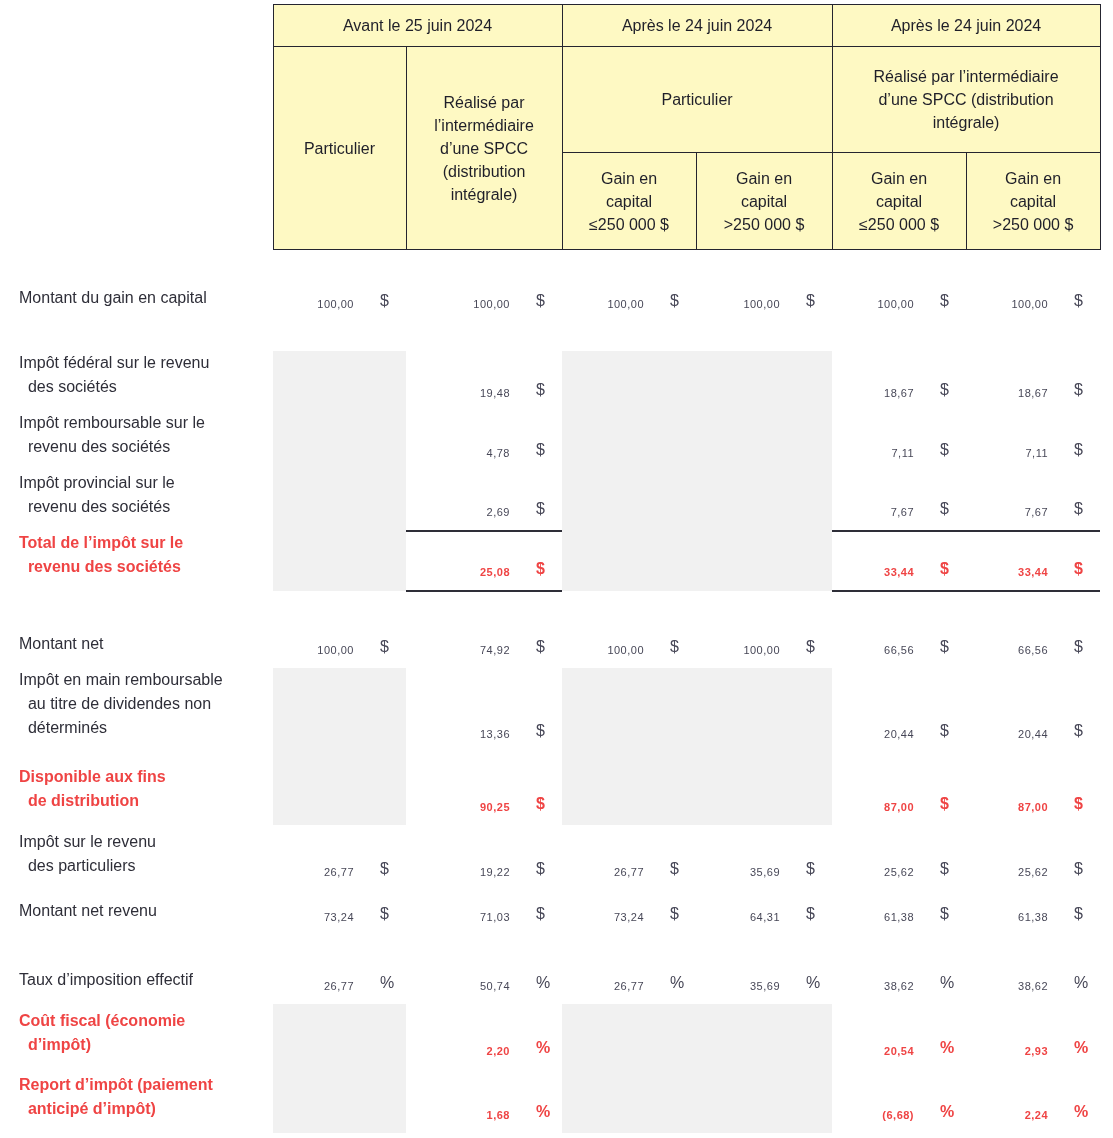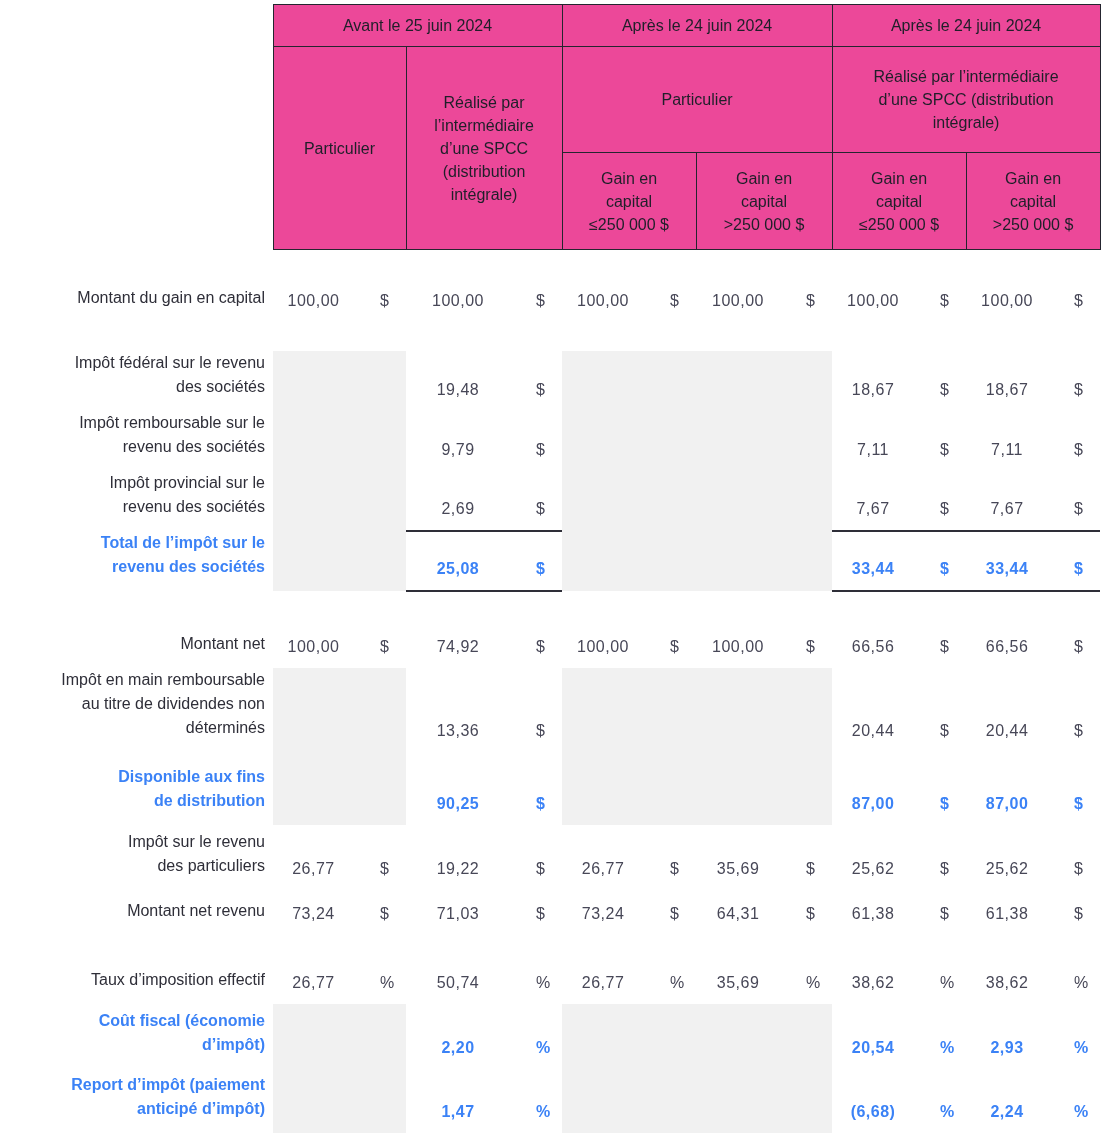--- a/index.html
+++ b/index.html
@@ -10,58 +10,58 @@
     overflow:hidden;
   }
   table.sheet{
     border-collapse:collapse;
     table-layout:fixed;
     margin:4px 0 0 0;
     width:1100px;
   }
   
   th.hcell{
-    background:#ec4899;
+    background:#fef9c3;
     border:1px solid #25252f;
     font-weight:normal;
     font-size:16px;
     line-height:23px;
     text-align:center;
     vertical-align:middle;
     color:#1f1f29;
     white-space:pre-wrap;
     padding:2px 4px;
   }
   td.blank{border:none;background:#ffffff;}
   
   td{vertical-align:bottom;}
   td.lab{
     font-size:16px;
     line-height:24px;
     color:#2e2e38;
-    text-align:right;
+    text-align:left;
     white-space:pre-wrap;
-    padding:0 8px 12px 2px;
+    padding:0 8px 12px 19px;
   }
   td.num{
-    font-size:16px;
+    font-size:11px;
     letter-spacing:0.5px;
     color:#474757;
-    text-align:center;
+    text-align:right;
     padding:0 10px 12px 0;
   }
   td.sym{
     font-size:16px;
     color:#474757;
     text-align:left;
     padding:0 0 12px 16px;
   }
   tr.bold td.lab, tr.bold td.num, tr.bold td.sym{
     font-weight:bold;
-    color:#3b82f6;
+    color:#ef4444;
   }
   td.shade{background:#f1f1f1;}
   td.ul{border-bottom:2px solid #2e2e38;}
   tr.sp td{padding:0;}
 </style>
 </head>
 <body>
 
 <table class="sheet">
   <colgroup>
@@ -149,21 +149,21 @@
     <td class="shade" colspan="4" rowspan="4"></td>
     <td class="num">18,67</td>
         <td class="sym">$</td>
     <td class="num">18,67</td>
         <td class="sym">$</td>
   </tr>
 
   <tr style="height:55px">
     <td class="lab">Impôt remboursable sur le
   revenu des sociétés</td>
-    <td class="num">9,79</td>
+    <td class="num">4,78</td>
         <td class="sym">$</td>
     <td class="num">7,11</td>
         <td class="sym">$</td>
     <td class="num">7,11</td>
         <td class="sym">$</td>
   </tr>
 
   <tr style="height:55px">
     <td class="lab">Impôt provincial sur le
   revenu des sociétés</td>
@@ -293,21 +293,21 @@
     <td class="shade" colspan="4" rowspan="2"></td>
     <td class="num">20,54</td>
         <td class="sym">%</td>
     <td class="num">2,93</td>
         <td class="sym">%</td>
   </tr>
 
   <tr class="bold" style="height:64px">
     <td class="lab">Report d’impôt (paiement
   anticipé d’impôt)</td>
-    <td class="num">1,47</td>
+    <td class="num">1,68</td>
         <td class="sym">%</td>
     <td class="num">(6,68)</td>
         <td class="sym">%</td>
     <td class="num">2,24</td>
         <td class="sym">%</td>
   </tr>
 </tbody>
   </table>
 
 </body></html>

